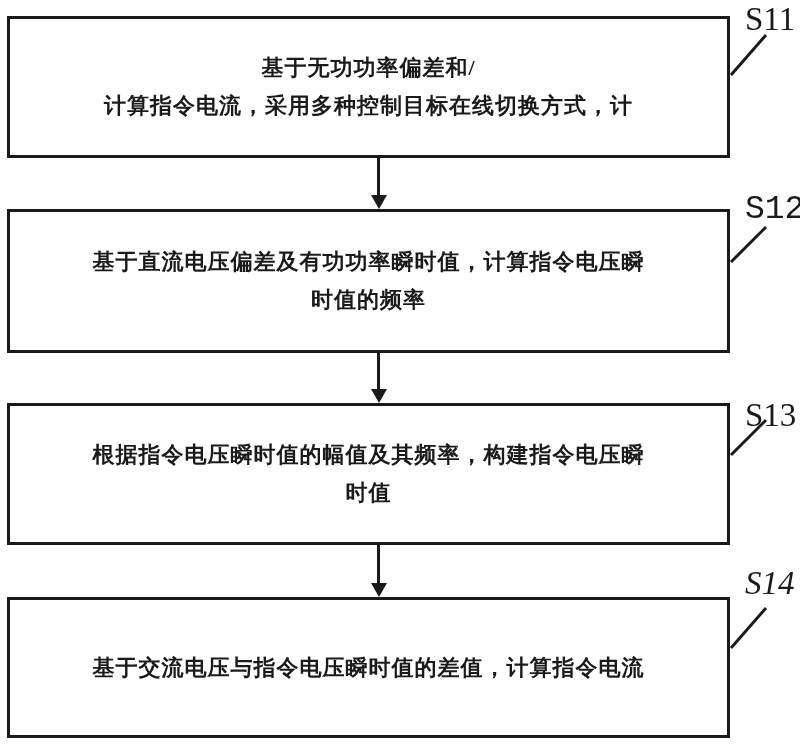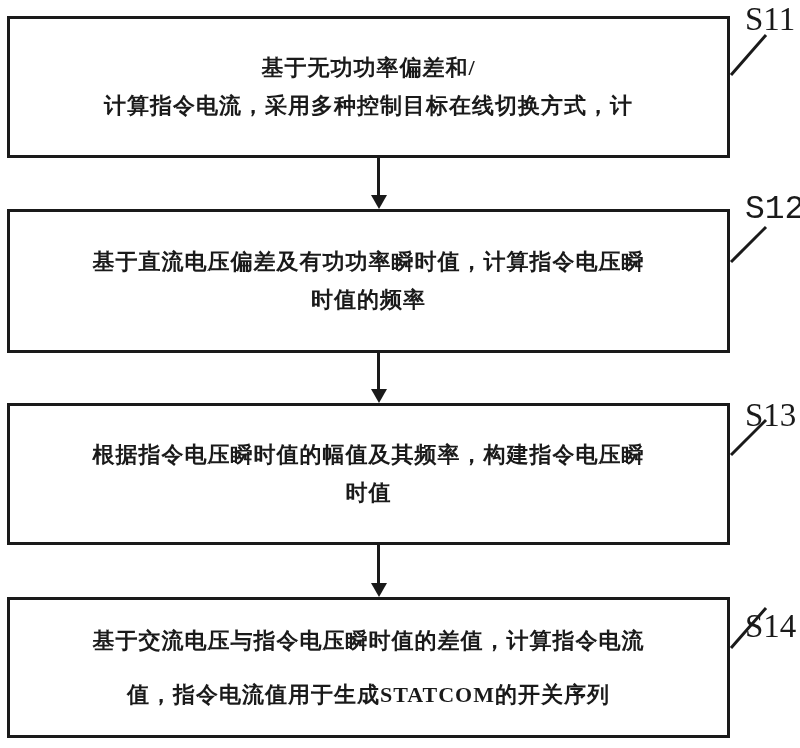--- a/index.html
+++ b/index.html
@@ -64,21 +64,21 @@
   .step-label {
     position: absolute;
     left: 745px;
     font-size: 33px;
     line-height: 34px;
     font-family: "Liberation Serif", "DejaVu Serif", serif;
   }
   .label-1 { top: 2px; }
   .label-2 { top: 193px; font-family: Liberation Mono, monospace; }
   .label-3 { top: 398px; }
-  .label-4 { top: 609px; }
+  .label-4 { top: 566px; font-style: italic; }
   .connector {
     position: absolute;
     left: 729px;
     width: 40px;
     height: 46px;
   }
   .conn-1 { top: 32px; }
   .conn-2 { top: 224px; }
   .conn-3 { top: 417px; }
   .conn-4 { top: 606px; }
@@ -119,20 +119,19 @@
   <div class="step-label label-3">S13</div>
   <svg class="connector conn-3" viewBox="0 0 40 46">
     <line x1="37" y1="3" x2="2" y2="38" stroke="#1a1a1a" stroke-width="3"></line>
   </svg>
 
   <div class="arrow-stem stem-3"></div>
   <div class="arrow-head head-3"></div>
 
   <div class="step-box box-4">
     <div class="box-line">基于交流电压与指令电压瞬时值的差值，计算指令电流</div>
-    <div class="box-line">值，指令电流值用于生成STATCOM的开关序列</div>
   </div>
   <div class="step-label label-4">S14</div>
   <svg class="connector conn-4" viewBox="0 0 40 46">
     <line x1="37" y1="2" x2="2" y2="42" stroke="#1a1a1a" stroke-width="3"></line>
   </svg>
 
 </div>
 
 </body></html>

